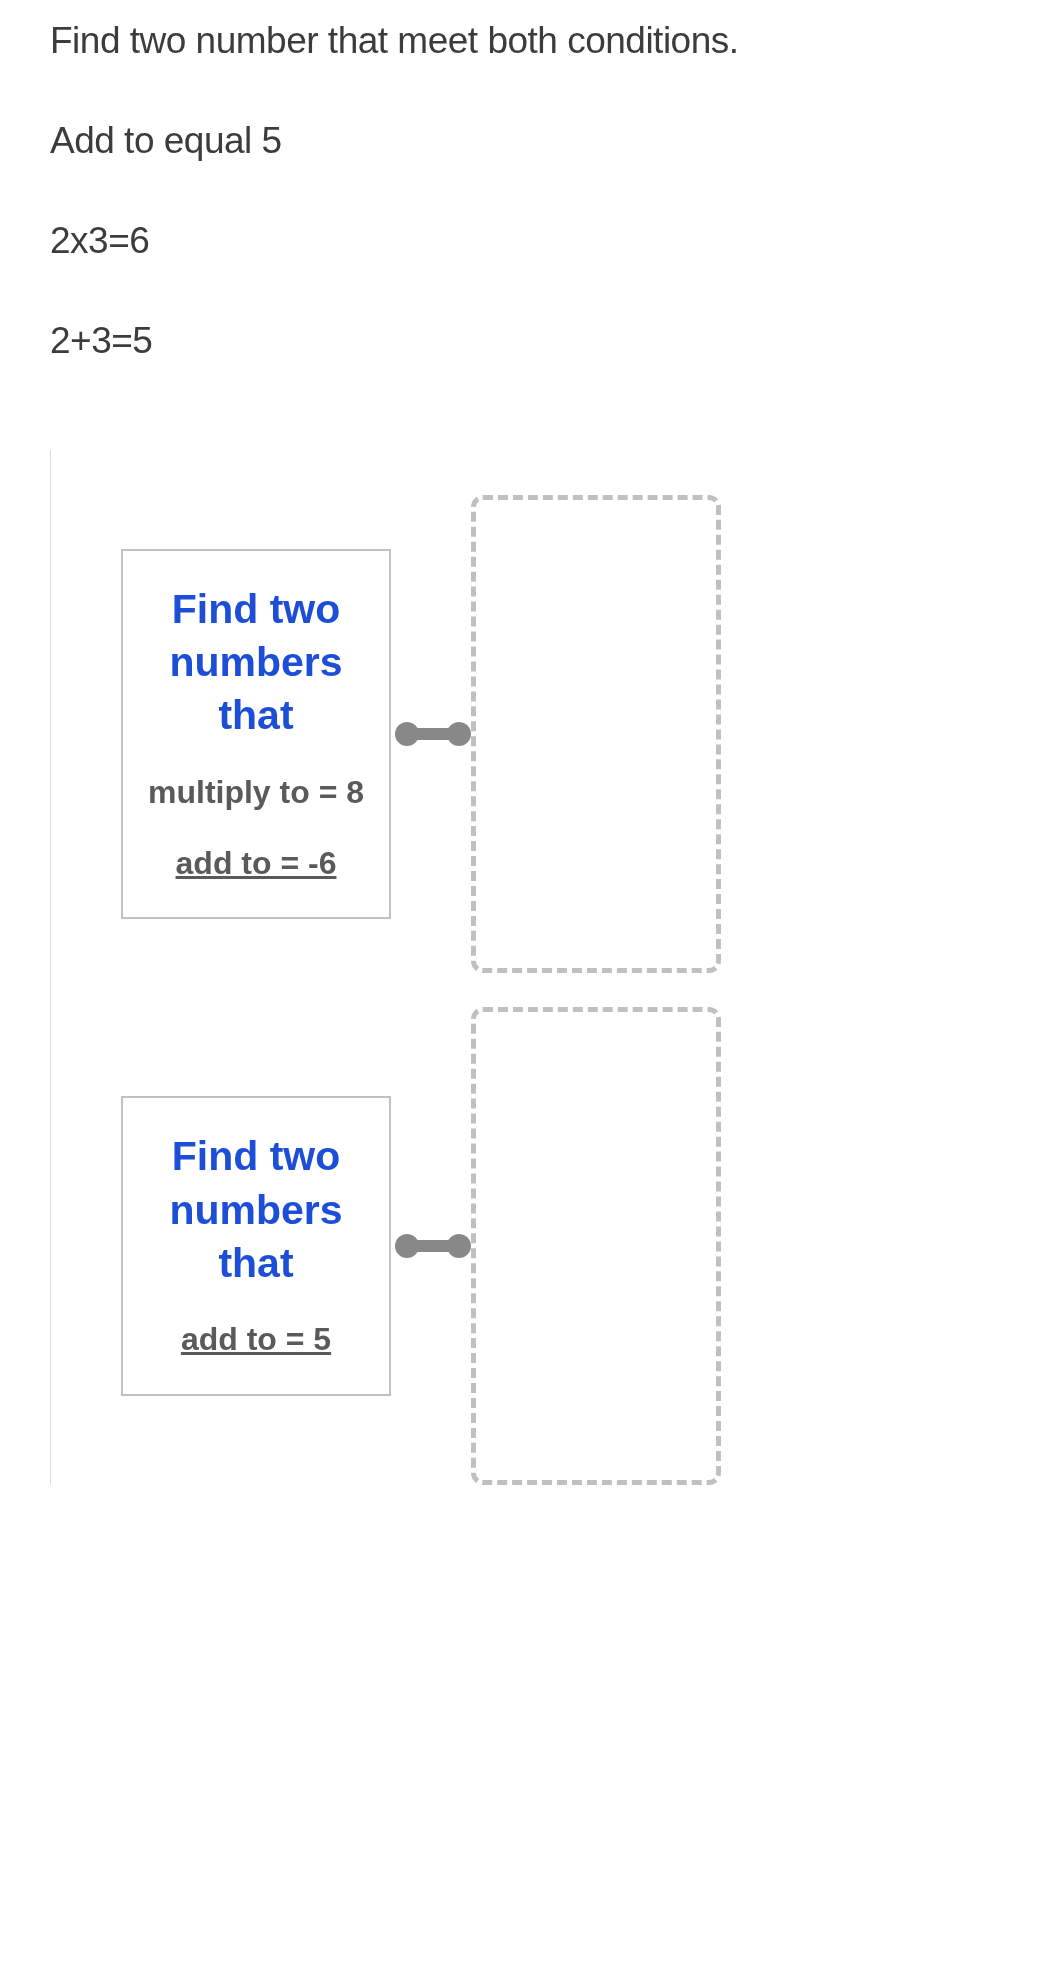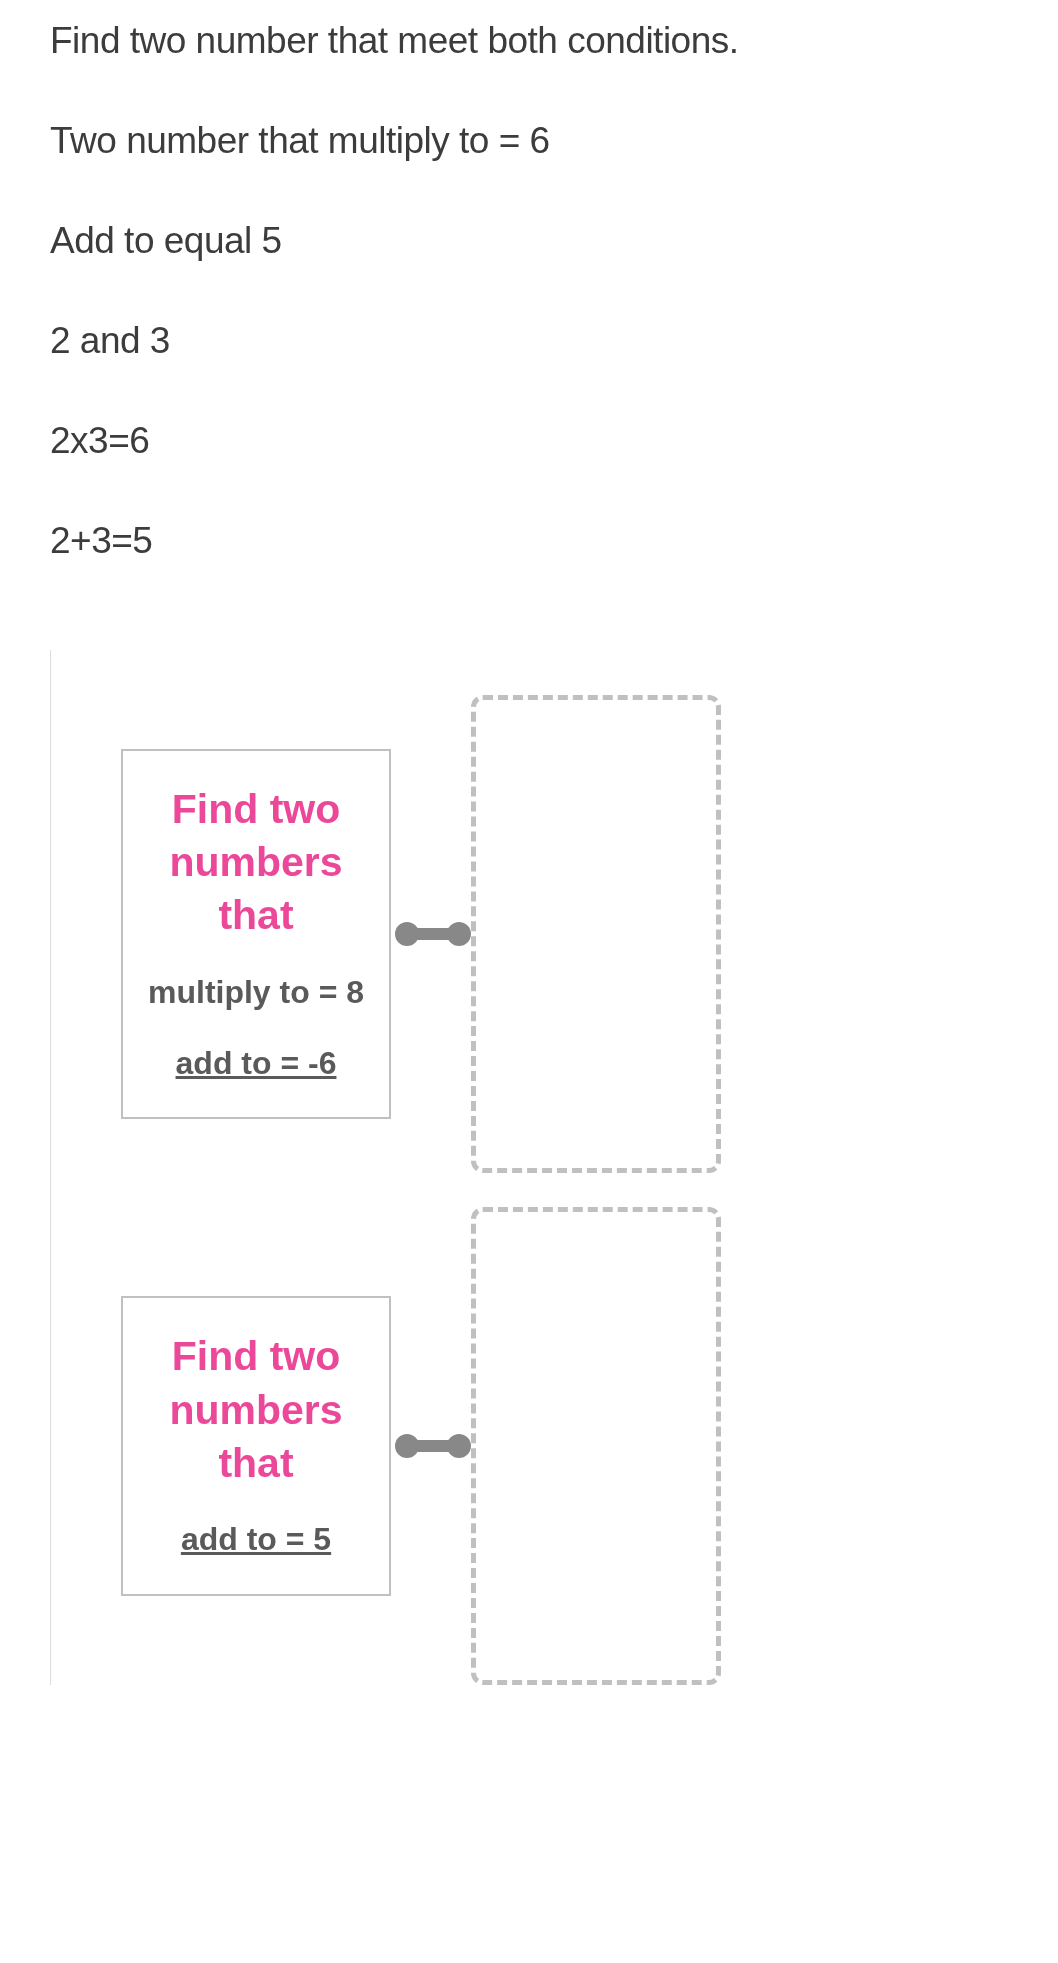--- a/index.html
+++ b/index.html
@@ -38,21 +38,21 @@
     .problem-card {
       border: 2px solid #c0c0c0;
       width: 270px;
       padding: 32px 20px 32px 20px;
       text-align: center;
       background: #ffffff;
     }
     .problem-card .card-title {
       font-size: 41px;
       font-weight: 600;
-      color: #ec4899;
+      color: #1d4ed8;
       line-height: 1.3;
       margin-bottom: 28px;
     }
     .problem-card .card-condition {
       font-size: 32px;
       font-weight: 600;
       color: #5a5a5a;
       margin-bottom: 28px;
       line-height: 1.35;
     }
@@ -95,23 +95,21 @@
     }
     .connector-ball.right {
       right: 0px;
     }
   </style>
 </head>
 <body>
 
 <div class="intro-text">
   <p>Find two number that meet both conditions.</p>
-  <p>Two number that multiply to = 6</p>
   <p>Add to equal 5</p>
-  <p>2 and 3</p>
   <p>2x3=6</p>
   <p>2+3=5</p>
 </div>
 
 <div class="worksheet-container">
 
   <div class="problem-row">
     <div class="problem-card">
       <div class="card-title">Find two numbers that</div>
       <div class="card-condition">multiply to = 8</div>

